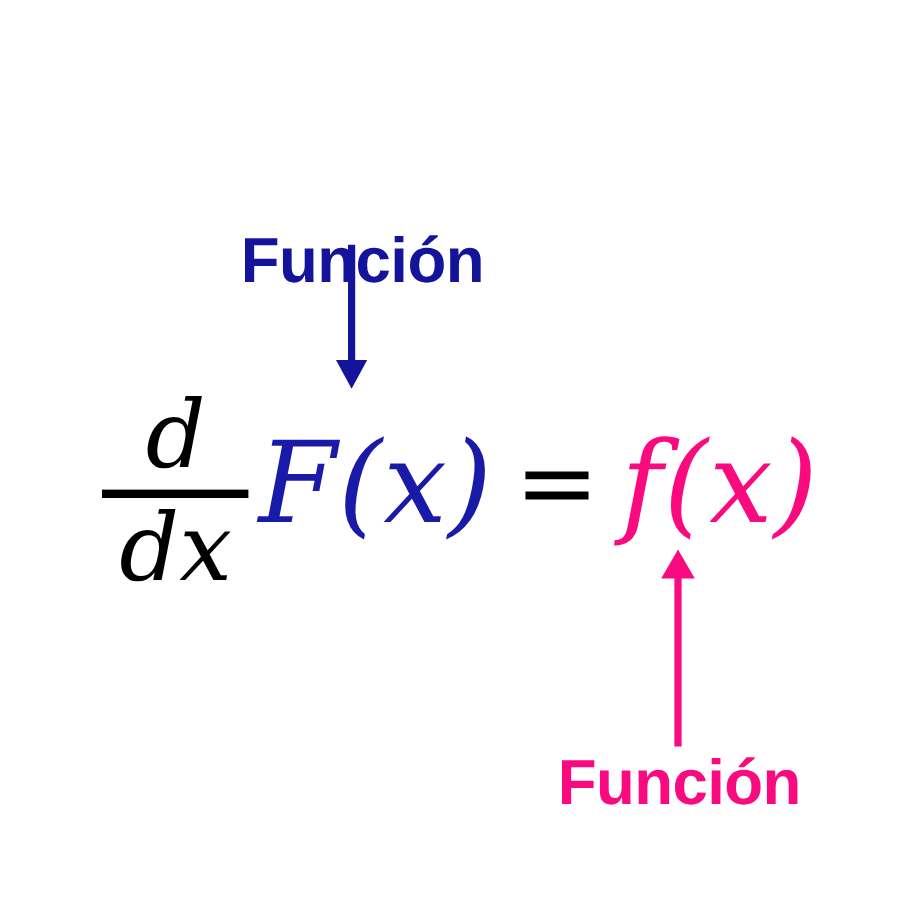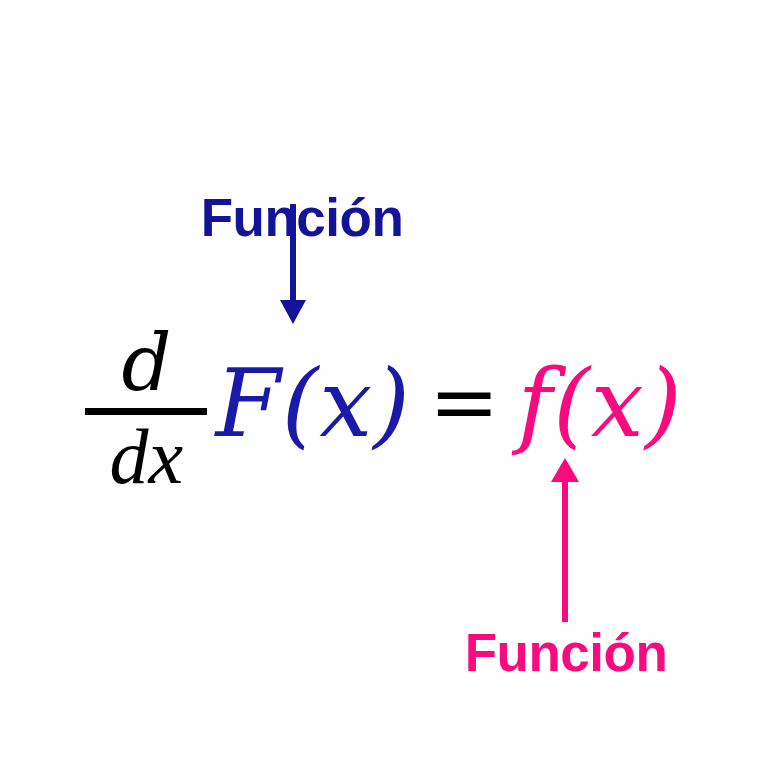--- a/index.html
+++ b/index.html
@@ -94,21 +94,20 @@
     font-size: 78px;
     color: #000000;
     line-height: 0.98;
     font-family: "DejaVu Serif", "Liberation Serif", serif;
   }
   #fraction .num {
     padding: 0 10px 2px 10px;
   }
   #fraction .den {
     padding: 2px 4px 0 4px;
-    font-family: Liberation Serif, serif;
   }
   #fraction .frac-bar {
     width: 122px;
     height: 7px;
     background: #000000;
     margin: 4px 0 2px 0;
   }
 
   #fx-primitiva {
     font-style: italic;

